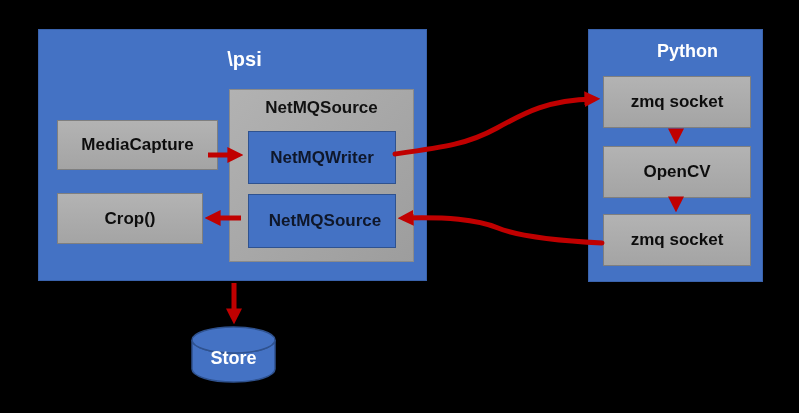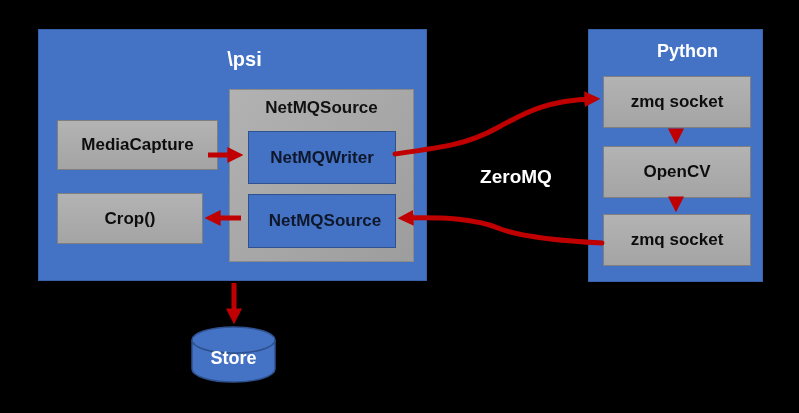--- a/index.html
+++ b/index.html
@@ -97,21 +97,20 @@
 
     <div class="node gray ocv">
       <span>OpenCV</span>
     </div>
 
     <div class="node gray zmq2">
       <span>zmq socket</span>
     </div>
   </div>
 
-  <div class="zeromq-label">ZeroMQ</div>
 
   <svg class="overlay" viewBox="0 0 799 413" xmlns="http://www.w3.org/2000/svg">
     <defs>
       <marker id="ah" viewBox="0 0 10 10" refX="6" refY="5" markerWidth="3.2" markerHeight="3.2" orient="auto-start-reverse" markerUnits="strokeWidth">
         <path d="M0,0 L10,5 L0,10 z" fill="#C00000"></path>
       </marker>
     </defs>
 
     <path d="M208,155 L237,155" stroke="#C00000" stroke-width="5" fill="none" marker-end="url(#ah)"></path>
 

